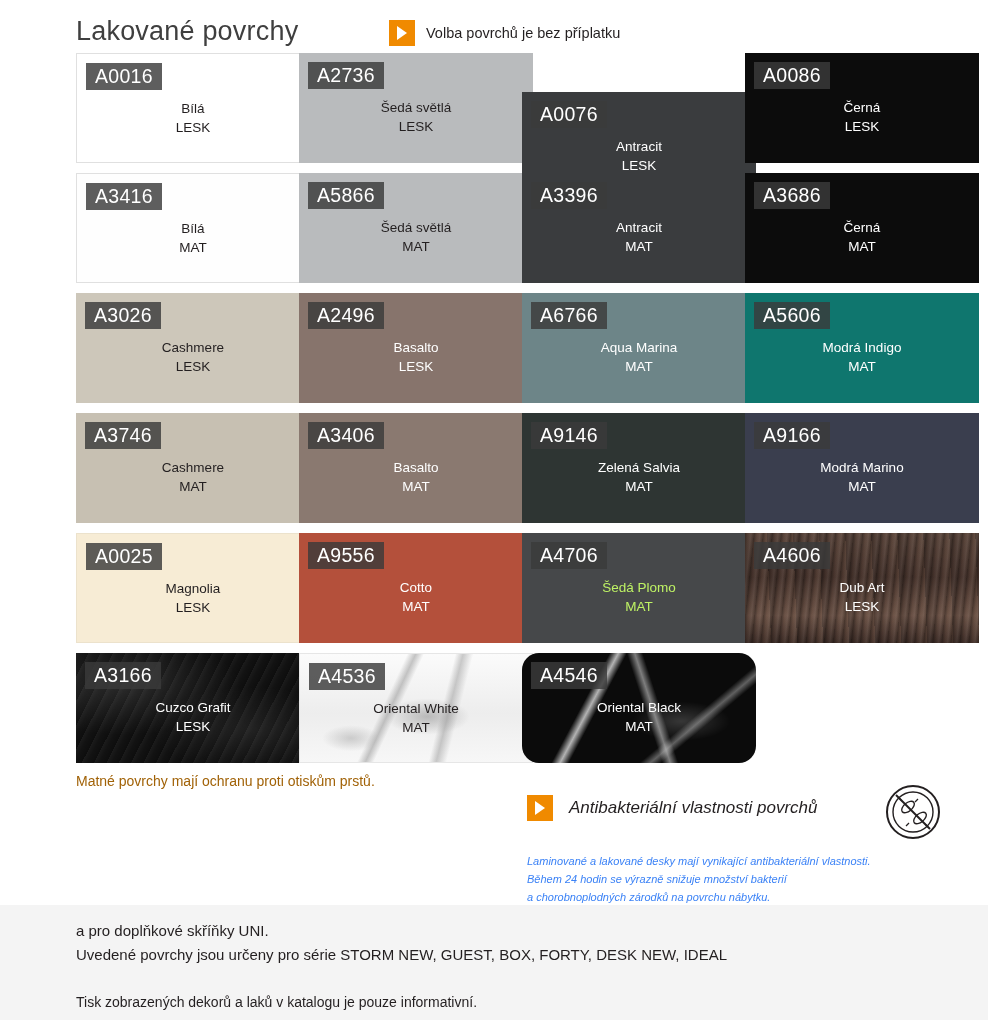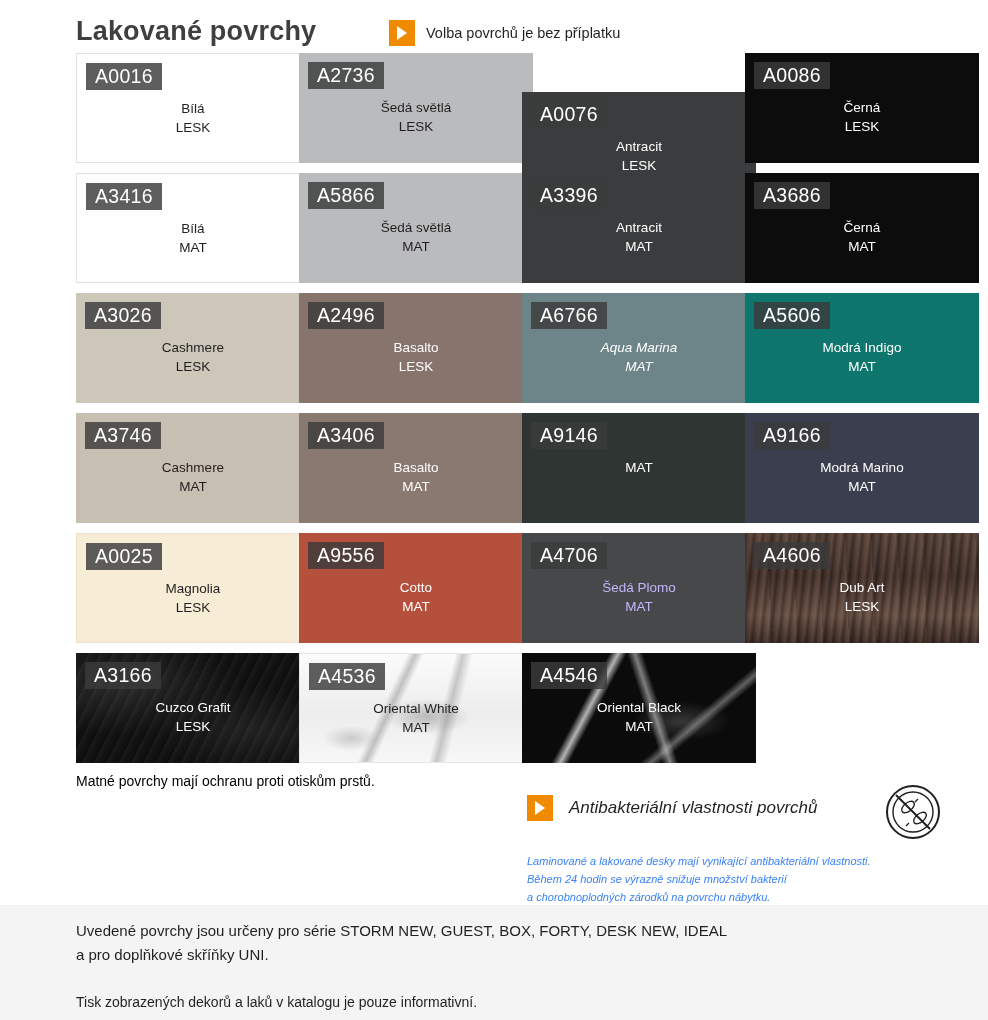--- a/index.html
+++ b/index.html
@@ -11,21 +11,21 @@
     color: #231f20;
     overflow: hidden;
   }
   .page { position: relative; width: 988px; height: 1020px; }
 
   
   .header {
     position: absolute; left: 76px; top: 10px; right: 0; height: 44px;
   }
   .title {
-    font-size: 27px; font-weight: 700; color: #3f3f3f;
+    font-size: 27px; font-weight: 400; color: #3f3f3f;
     letter-spacing: 0.2px; line-height: 1;
     position: absolute; left: 0; top: 8px;
   }
   .note-flag {
     position: absolute; left: 313px; top: 10px;
     display: flex; align-items: center;
   }
   .chev-box {
     width: 26px; height: 26px; background: #f08a00;
     display: flex; align-items: center; justify-content: center;
@@ -89,26 +89,27 @@
       radial-gradient(ellipse 40px 18px at 22% 78%, rgba(130,130,130,0.35) 0%, rgba(255,255,255,0) 72%),
       linear-gradient(180deg, #fbfbfb 0%, #ededed 55%, #f7f7f7 100%);
   }
   .tex-orientalblack {
     background:
       linear-gradient(118deg, rgba(255,255,255,0) 30%, rgba(235,235,235,0.75) 33%, rgba(255,255,255,0) 36%),
       linear-gradient(72deg, rgba(255,255,255,0) 52%, rgba(220,220,220,0.55) 55%, rgba(255,255,255,0) 58%),
       linear-gradient(140deg, rgba(255,255,255,0) 68%, rgba(200,200,200,0.45) 71%, rgba(255,255,255,0) 74%),
       radial-gradient(ellipse 70px 28px at 68% 62%, rgba(255,255,255,0.18) 0%, rgba(0,0,0,0) 70%),
       #0b0b0b;
+    border-radius: 17px;
   }
 
   
   .matt-note {
     position: absolute; left: 76px; top: 773px;
-    font-size: 14px; color: #000000; text-align: center;
+    font-size: 14px; color: #a16207; text-align: center;
   }
 
   
   .anti {
     position: absolute; left: 527px; top: 793px; width: 440px; font-style: italic;
   }
   .anti-head { display: flex; align-items: center; height: 30px; }
   .anti-head .chev-box { width: 26px; height: 26px; margin-right: 16px; }
   .anti-title { font-size: 17px; color: #231f20; }
   .anti-body {
@@ -212,21 +213,21 @@
       </div>
       <div class="cell" style="background: rgb(135, 116, 108);">
         <div class="code">A2496</div>
         <div class="cap" style="color: rgb(255, 255, 255);">
           <span class="nm">Basalto</span>
           <span class="fin">LESK</span>
         </div>
       </div>
       <div class="cell" style="background: rgb(109, 133, 136);">
         <div class="code">A6766</div>
-        <div class="cap" style="color: rgb(255, 255, 255); font-style: italic;">
+        <div class="cap" style="color: rgb(255, 255, 255);">
           <span class="nm">Aqua Marina</span>
           <span class="fin">MAT</span>
         </div>
       </div>
       <div class="cell" style="background: #0f766e;">
         <div class="code">A5606</div>
         <div class="cap" style="color: rgb(255, 255, 255);">
           <span class="nm">Modrá Indigo</span>
           <span class="fin">MAT</span>
         </div>
@@ -241,20 +242,21 @@
       <div class="cell" style="background: rgb(138, 121, 112);">
         <div class="code">A3406</div>
         <div class="cap" style="color: rgb(255, 255, 255);">
           <span class="nm">Basalto</span>
           <span class="fin">MAT</span>
         </div>
       </div>
       <div class="cell" style="background: rgb(46, 53, 51);">
         <div class="code">A9146</div>
         <div class="cap" style="color: rgb(255, 255, 255);">
+          <span class="nm">Zelená Salvia</span>
           <span class="fin">MAT</span>
         </div>
       </div>
       <div class="cell" style="background: rgb(58, 62, 78);">
         <div class="code">A9166</div>
         <div class="cap" style="color: rgb(255, 255, 255);">
           <span class="nm">Modrá Marino</span>
           <span class="fin">MAT</span>
         </div>
       </div>
@@ -267,21 +269,21 @@
       </div>
       <div class="cell" style="background: rgb(180, 80, 59);">
         <div class="code">A9556</div>
         <div class="cap" style="color: rgb(255, 255, 255);">
           <span class="nm">Cotto</span>
           <span class="fin">MAT</span>
         </div>
       </div>
       <div class="cell" style="background: rgb(70, 72, 74);">
         <div class="code">A4706</div>
-        <div class="cap" style="color: #c4b5fd;">
+        <div class="cap" style="color: #bef264;">
           <span class="nm">Šedá Plomo</span>
           <span class="fin">MAT</span>
         </div>
       </div>
       <div class="cell tex-dubart">
         <div class="code">A4606</div>
         <div class="cap" style="color: rgb(255, 255, 255);">
           <span class="nm">Dub Art</span>
           <span class="fin">LESK</span>
         </div>
@@ -336,19 +338,19 @@
       <ellipse cx="36" cy="35" rx="7.5" ry="4.2" fill="none" stroke="#231f20" stroke-width="1.4" transform="rotate(-40 36 35)"></ellipse>
       <line x1="18" y1="18" x2="15" y2="15" stroke="#231f20" stroke-width="1.2"></line>
       <line x1="41" y1="41" x2="44" y2="44" stroke="#231f20" stroke-width="1.2"></line>
       <line x1="31" y1="19" x2="34" y2="16" stroke="#231f20" stroke-width="1.2"></line>
       <line x1="25" y1="40" x2="22" y2="43" stroke="#231f20" stroke-width="1.2"></line>
     </svg>
   </div>
 
   <div class="footer">
     <div class="footer-inner">
+      <div class="footer-l1">a pro doplňkové skříňky UNI.</div>
       <div class="footer-l1">Uvedené povrchy jsou určeny pro série STORM NEW, GUEST, BOX, FORTY, DESK NEW, IDEAL</div>
-      <div class="footer-l1">a pro doplňkové skříňky UNI.</div>
       <div class="footer-l2">Tisk zobrazených dekorů a laků v katalogu je pouze informativní.</div>
     </div>
   </div>
 
 </div>
 
 </body></html>

